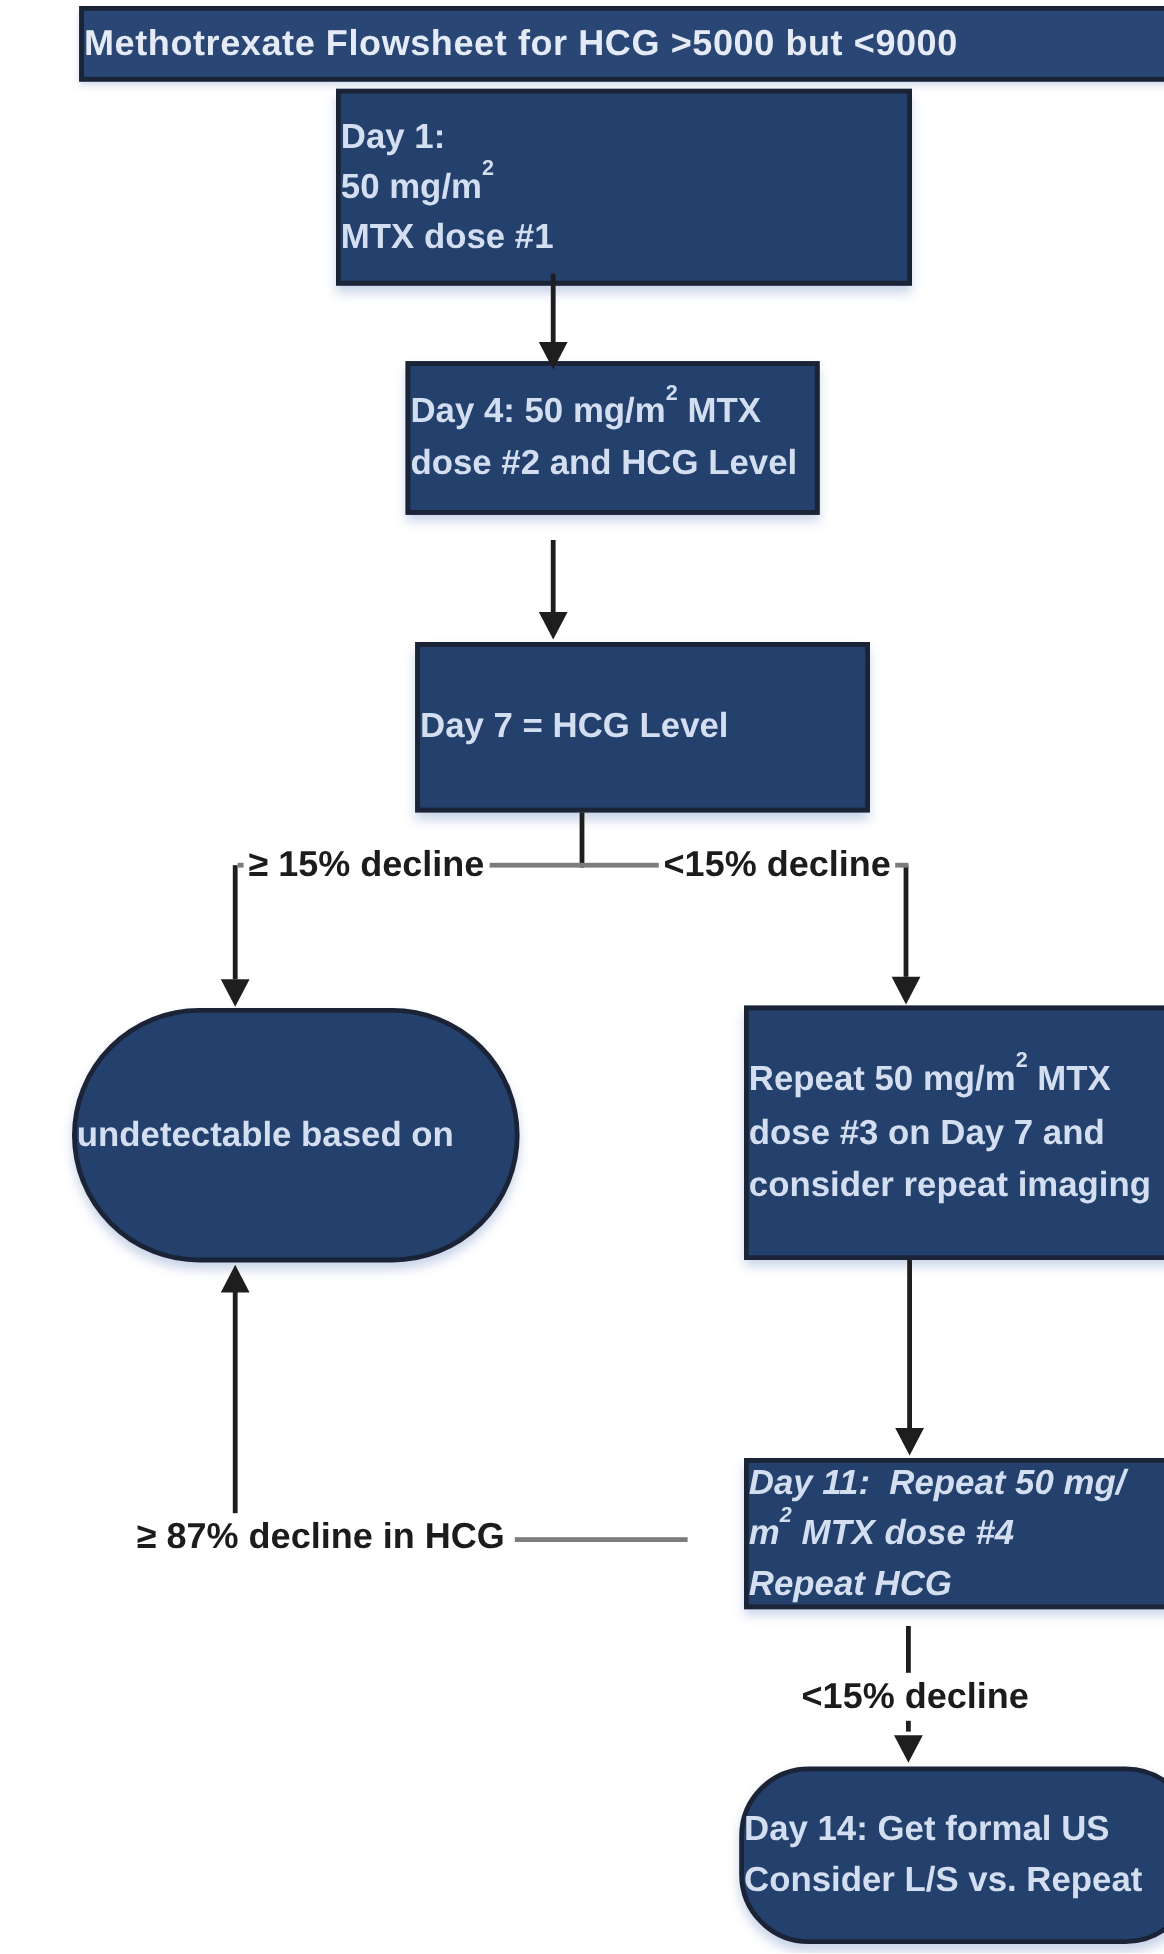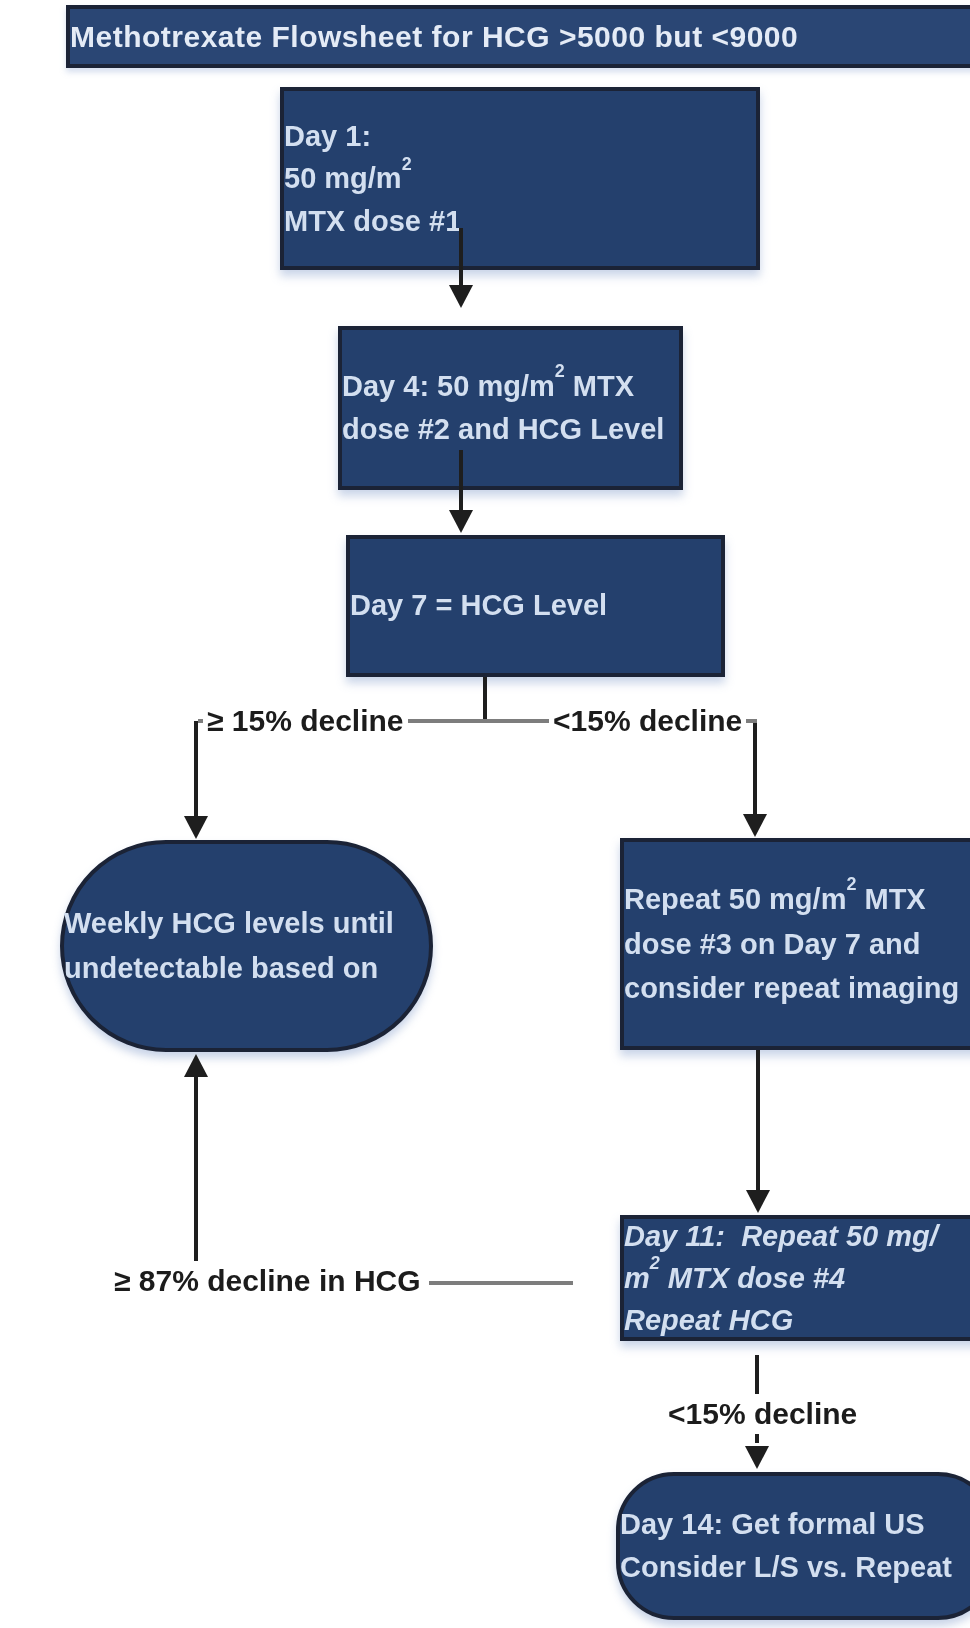--- a/index.html
+++ b/index.html
@@ -57,37 +57,36 @@
 </style>
 </head>
 <body>
 
 <div class="stage">
 
   <div class="node title" style="left:18px;top:5px;width:934px;height:63px;">
     <div>Methotrexate Flowsheet for HCG &gt;5000 but &lt;9000</div>
   </div>
 
-  <div class="node" style="left:232px;top:87px;width:480px;height:183px;line-height:1.45;">
+  <div class="node" style="left:232px;top:74px;width:480px;height:164px;line-height:1.45;">
       <div>Day 1:</div>
       <div>50 mg/m<sup>2</sup></div>
       <div>MTX dose #1</div>
     </div>
 
-  <div class="node" style="left:290px;top:326px;width:345px;height:164px;">
+  <div class="node" style="left:290px;top:301px;width:345px;height:128px;">
       <div>Day 4: 50 mg/m<sup>2</sup> MTX</div>
       <div>dose #2 and HCG Level</div>
     </div>
 
   <div class="node" style="left:298px;top:535px;width:379px;height:142px;">
       <div>Day 7 = HCG Level</div>
     </div>
 
   <div class="node rounded-big" style="left:12px;top:840px;width:373px;height:212px;line-height:1.55;">
-      <div>Weekly HCG levels until</div>
       <div>undetectable based on</div>
     </div>
 
   <div class="node" style="left:572px;top:838px;width:376px;height:212px;line-height:1.55;">
       <div>Repeat 50 mg/m<sup>2</sup> MTX</div>
       <div>dose #3 on Day 7 and</div>
       <div>consider repeat imaging</div>
     </div>
 
   <div class="node" style="left:572px;top:1215px;width:376px;height:126px;line-height:1.45;font-style:italic;">

